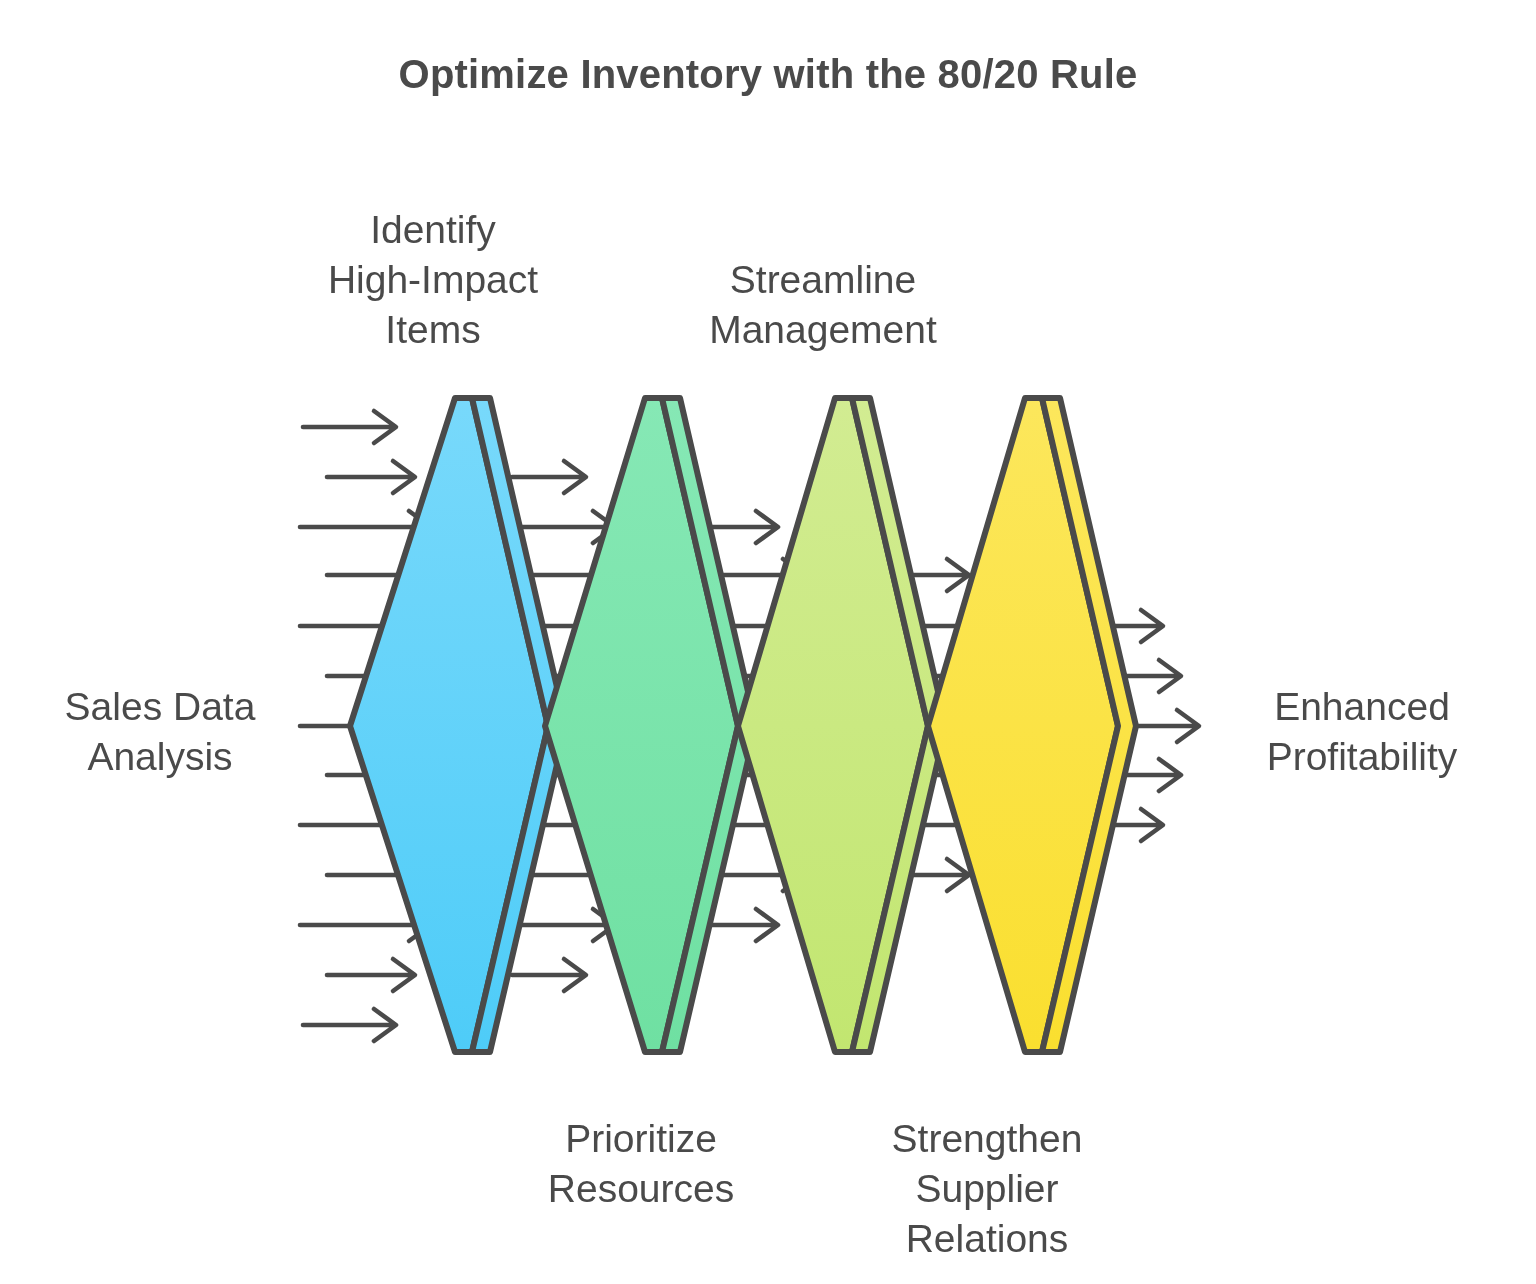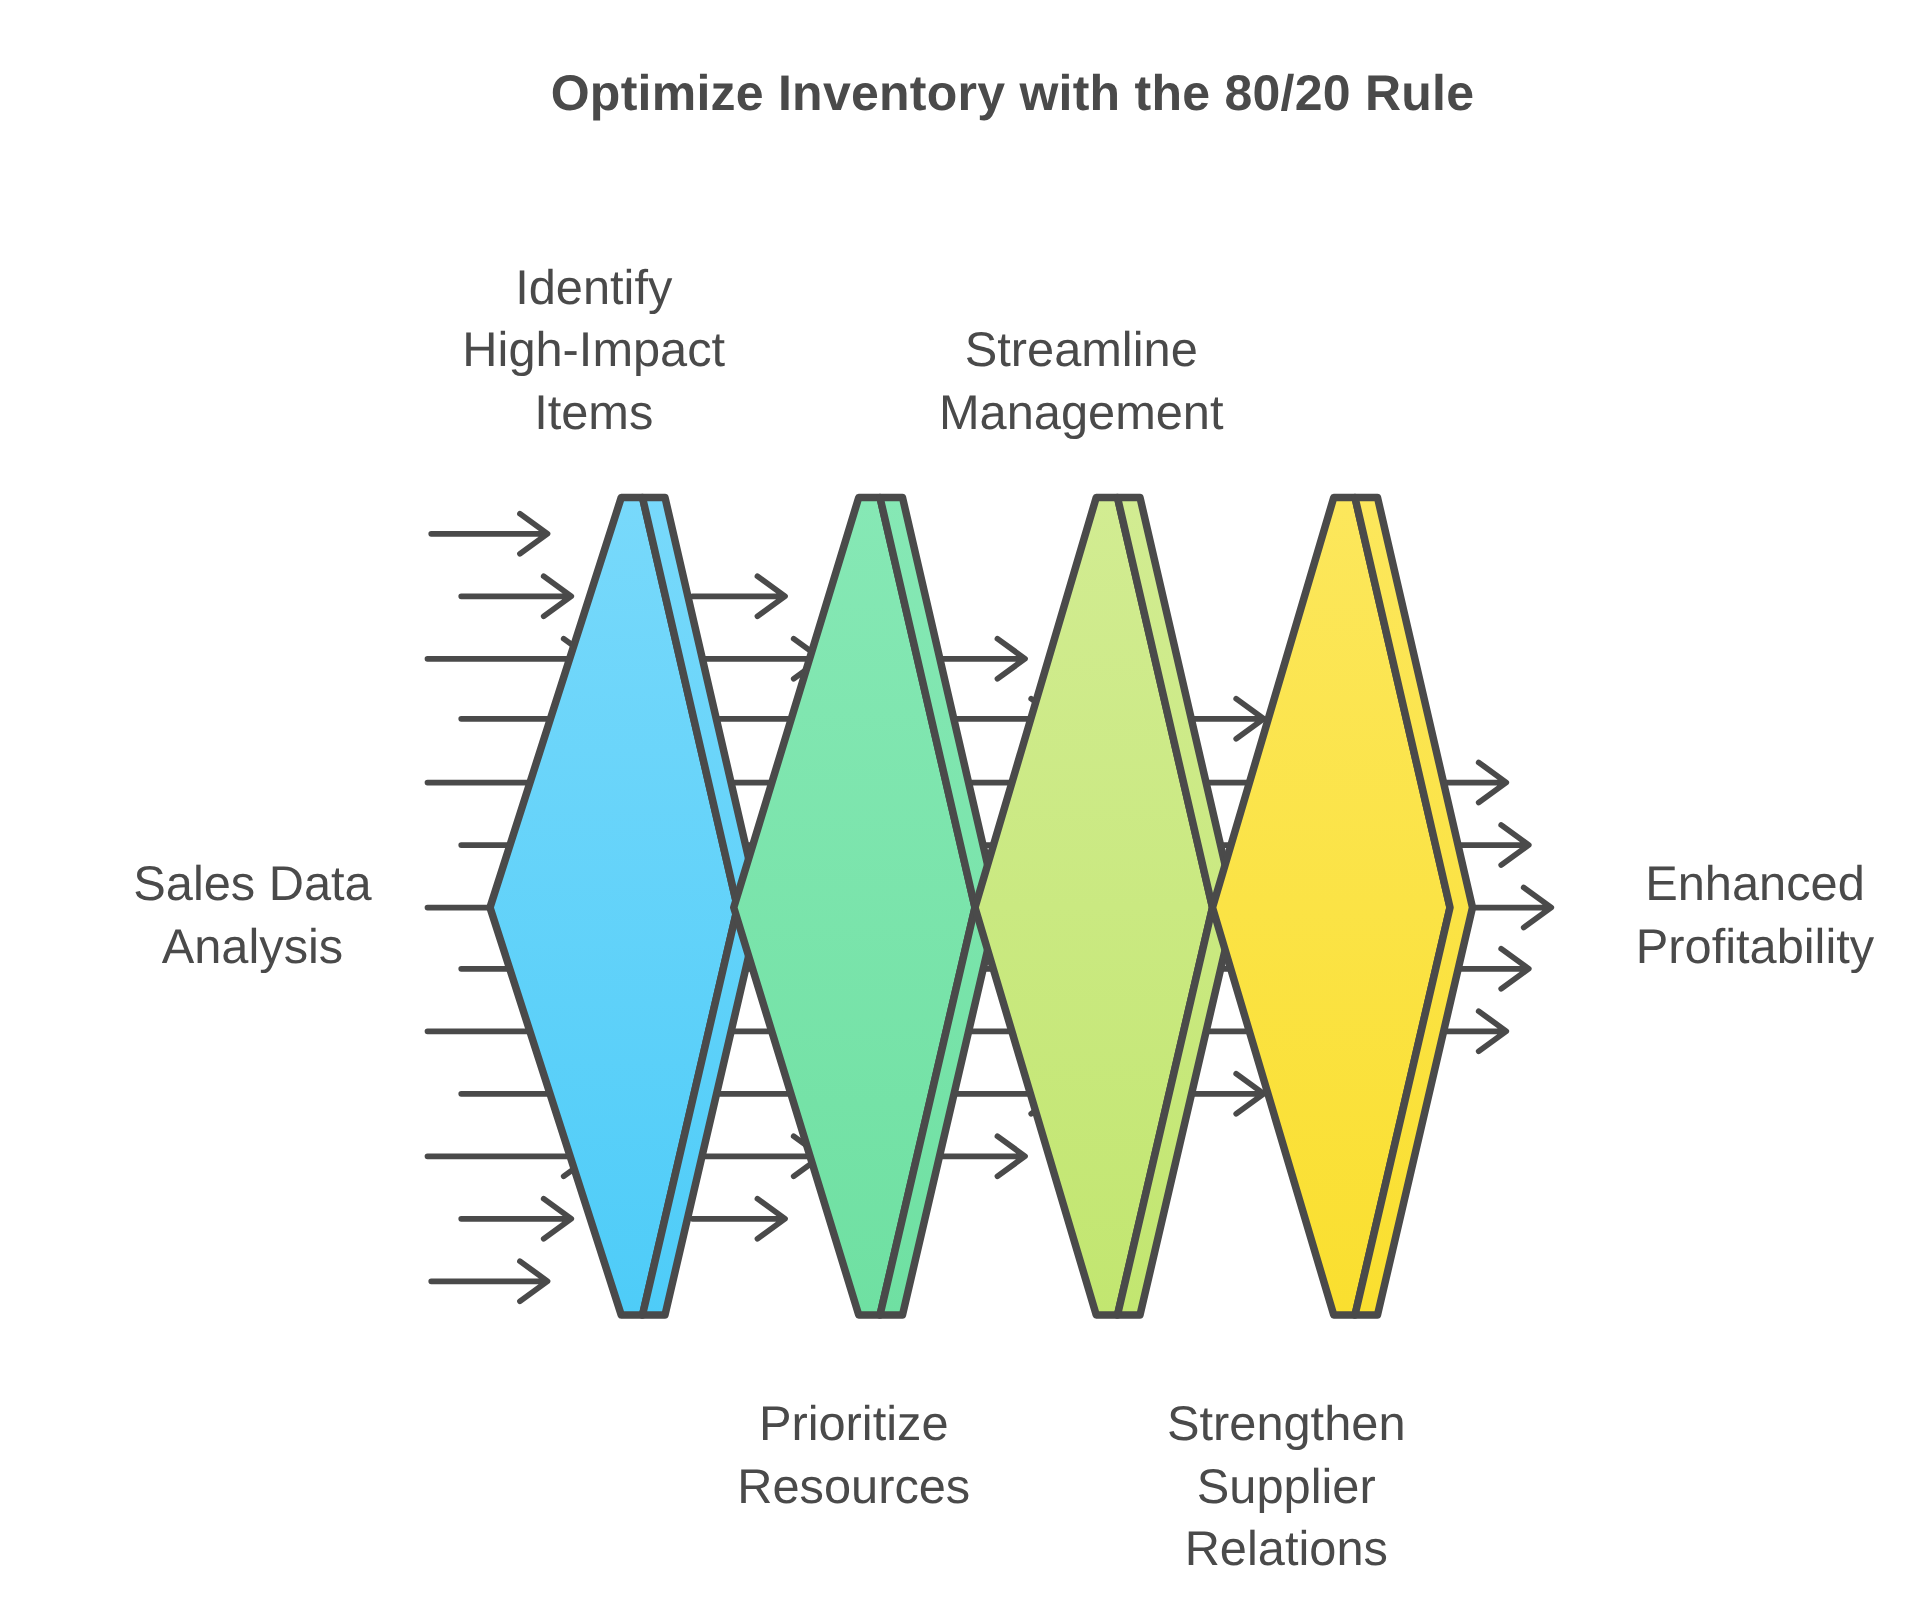--- a/index.html
+++ b/index.html
@@ -12,21 +12,20 @@
     height: 1284px;
     font-family: "Liberation Sans", sans-serif;
     overflow: hidden;
     position: relative;
   }
   #stage {
     position: relative;
     width: 1260px;
     height: 1284px;
     background: #ffffff;
-    margin-left: 42px;
   }
   svg#diagram {
     position: absolute;
     left: 0;
     top: 0;
     width: 1536px;
     height: 1284px;
     display: block;
   }
   .title-text {

